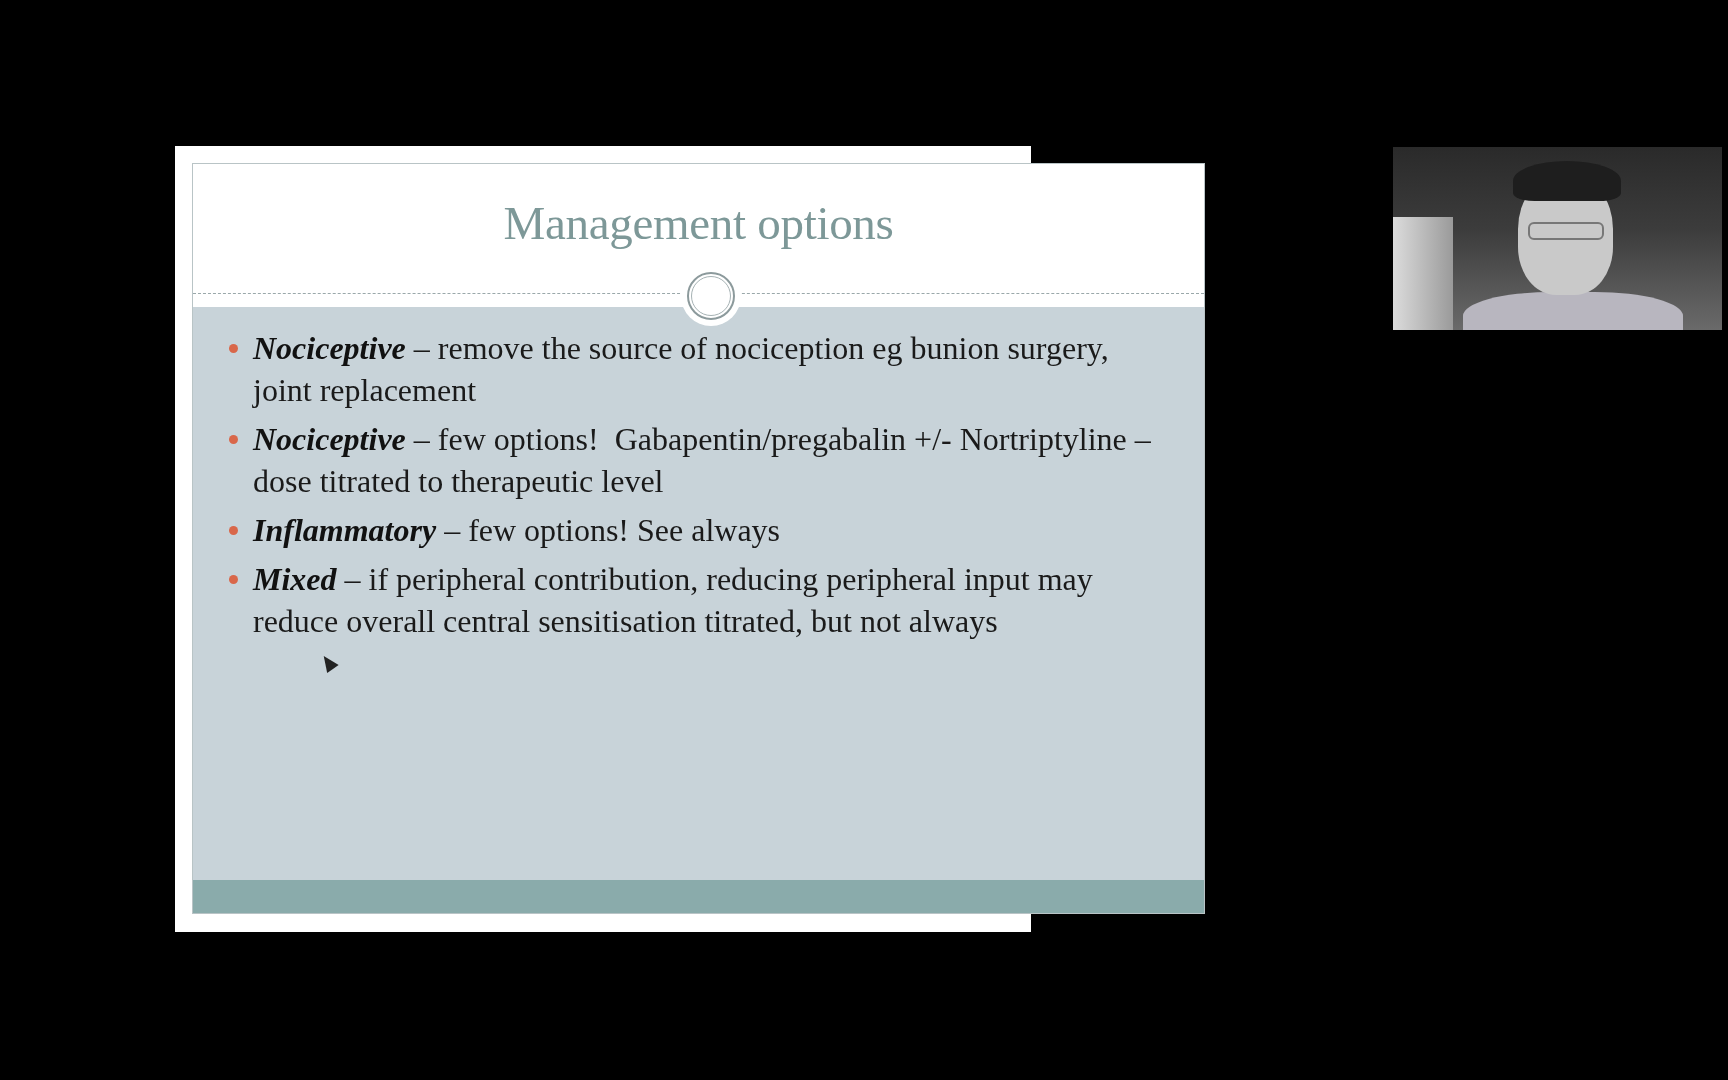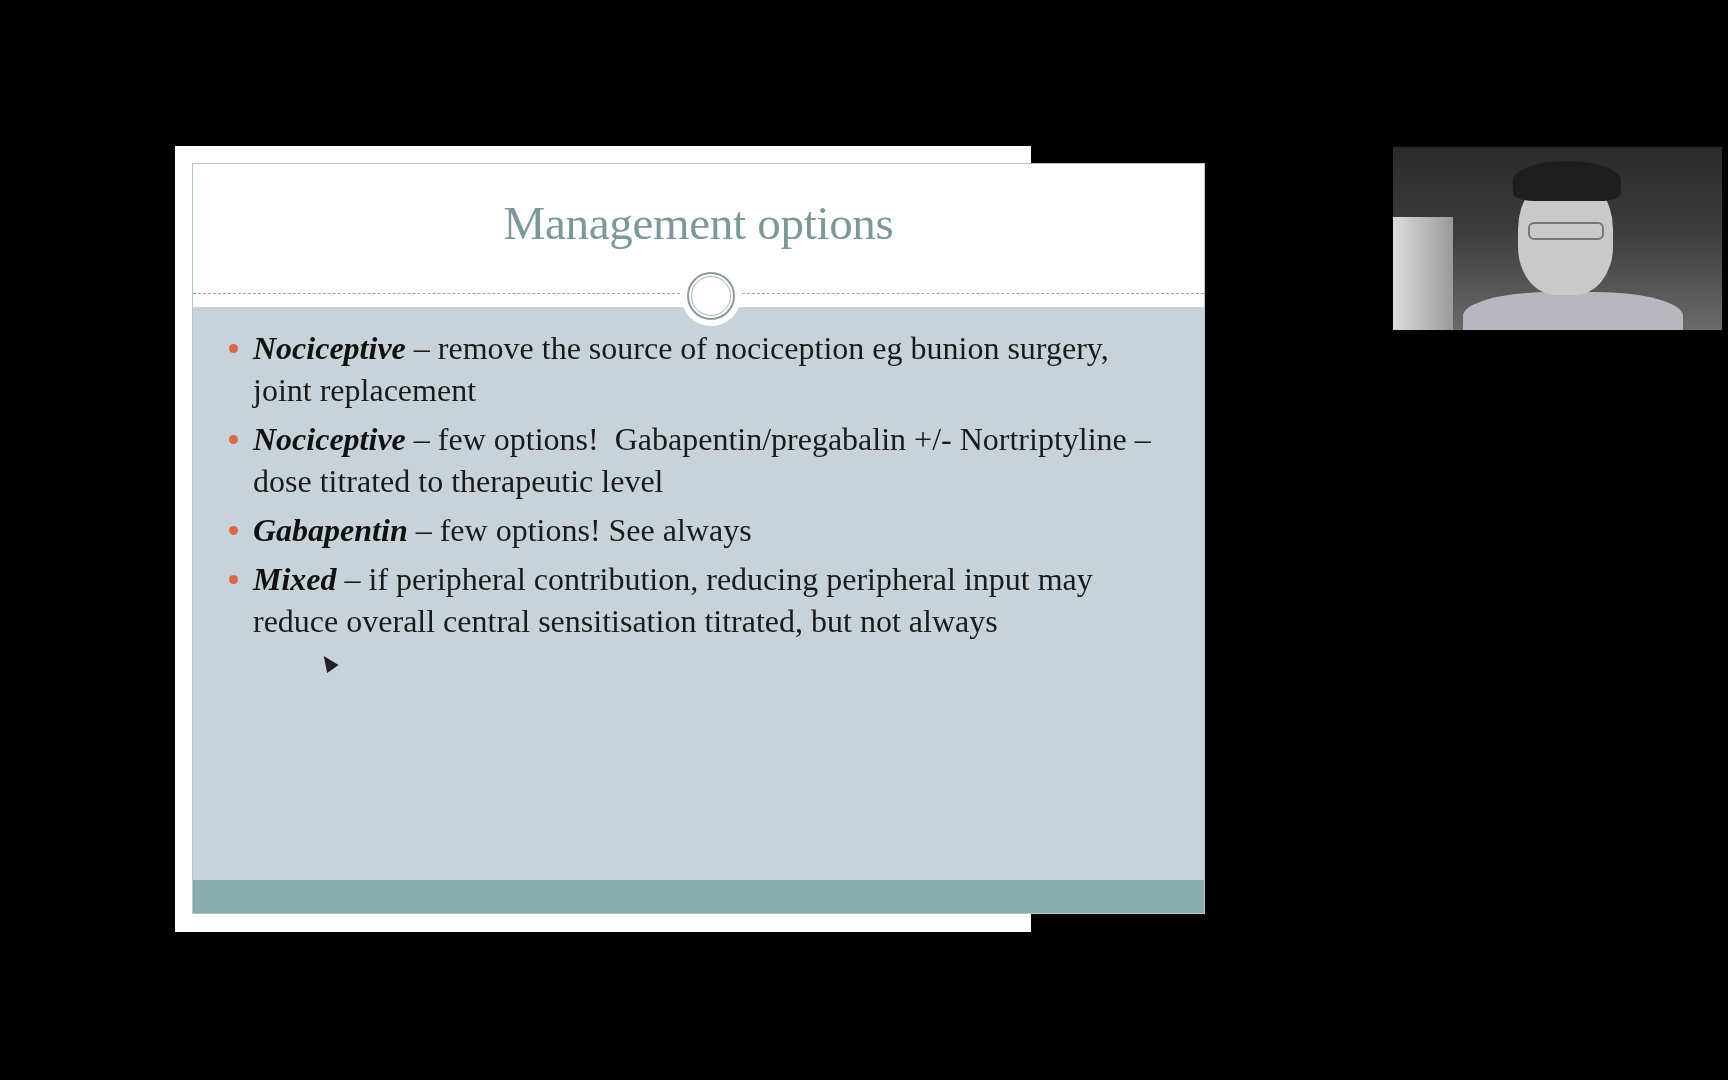--- a/index.html
+++ b/index.html
@@ -105,21 +105,21 @@
         <li class="bullet">
           <span class="dot"></span>
           <span class="term">Nociceptive</span><span> – remove the source of nociception eg bunion surgery, joint replacement</span>
         </li>
         <li class="bullet">
           <span class="dot"></span>
           <span class="term">Nociceptive</span><span style="white-space: pre-wrap; text-align: center;"> – few options!  Gabapentin/pregabalin +/- Nortriptyline – dose titrated to therapeutic level</span>
         </li>
         <li class="bullet">
           <span class="dot"></span>
-          <span class="term">Gabapentin</span><span> – few options! See always</span>
+          <span class="term">Inflammatory</span><span> – few options! See always</span>
         </li>
         <li class="bullet">
           <span class="dot"></span>
           <span class="term">Mixed</span><span> – if peripheral contribution, reducing peripheral input may reduce overall central sensitisation titrated, but not always</span>
         </li>
       </ul>
     </div>
     <div class="footer-bar"></div>
     <div class="ornament">
       <div class="ring"></div>

